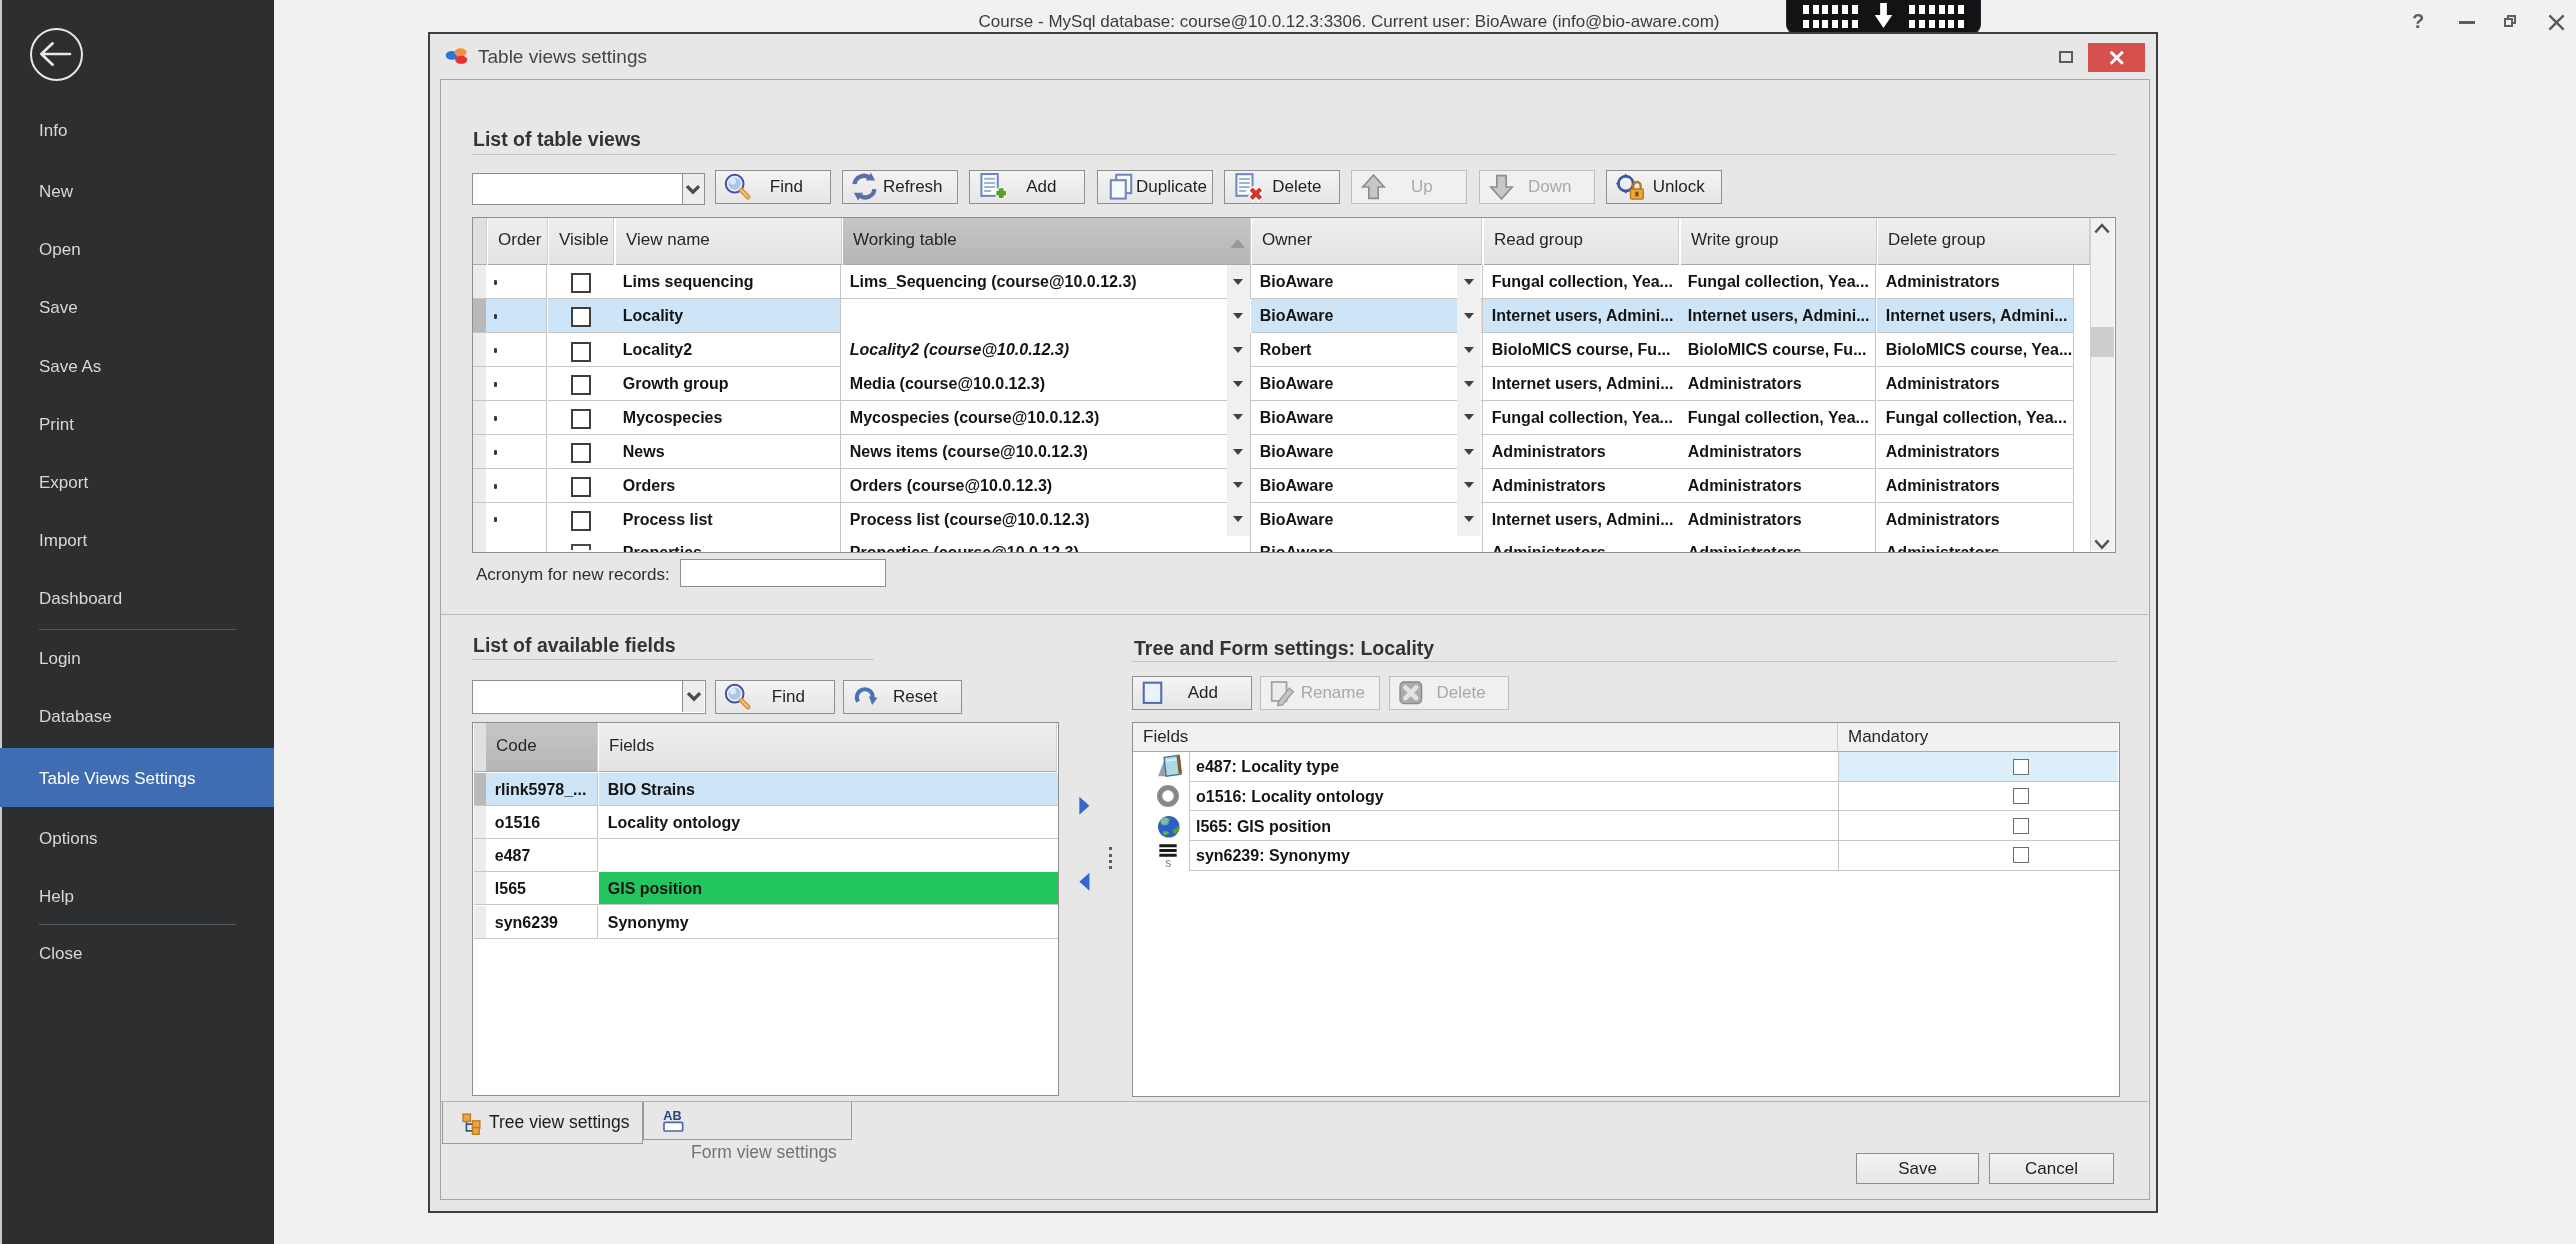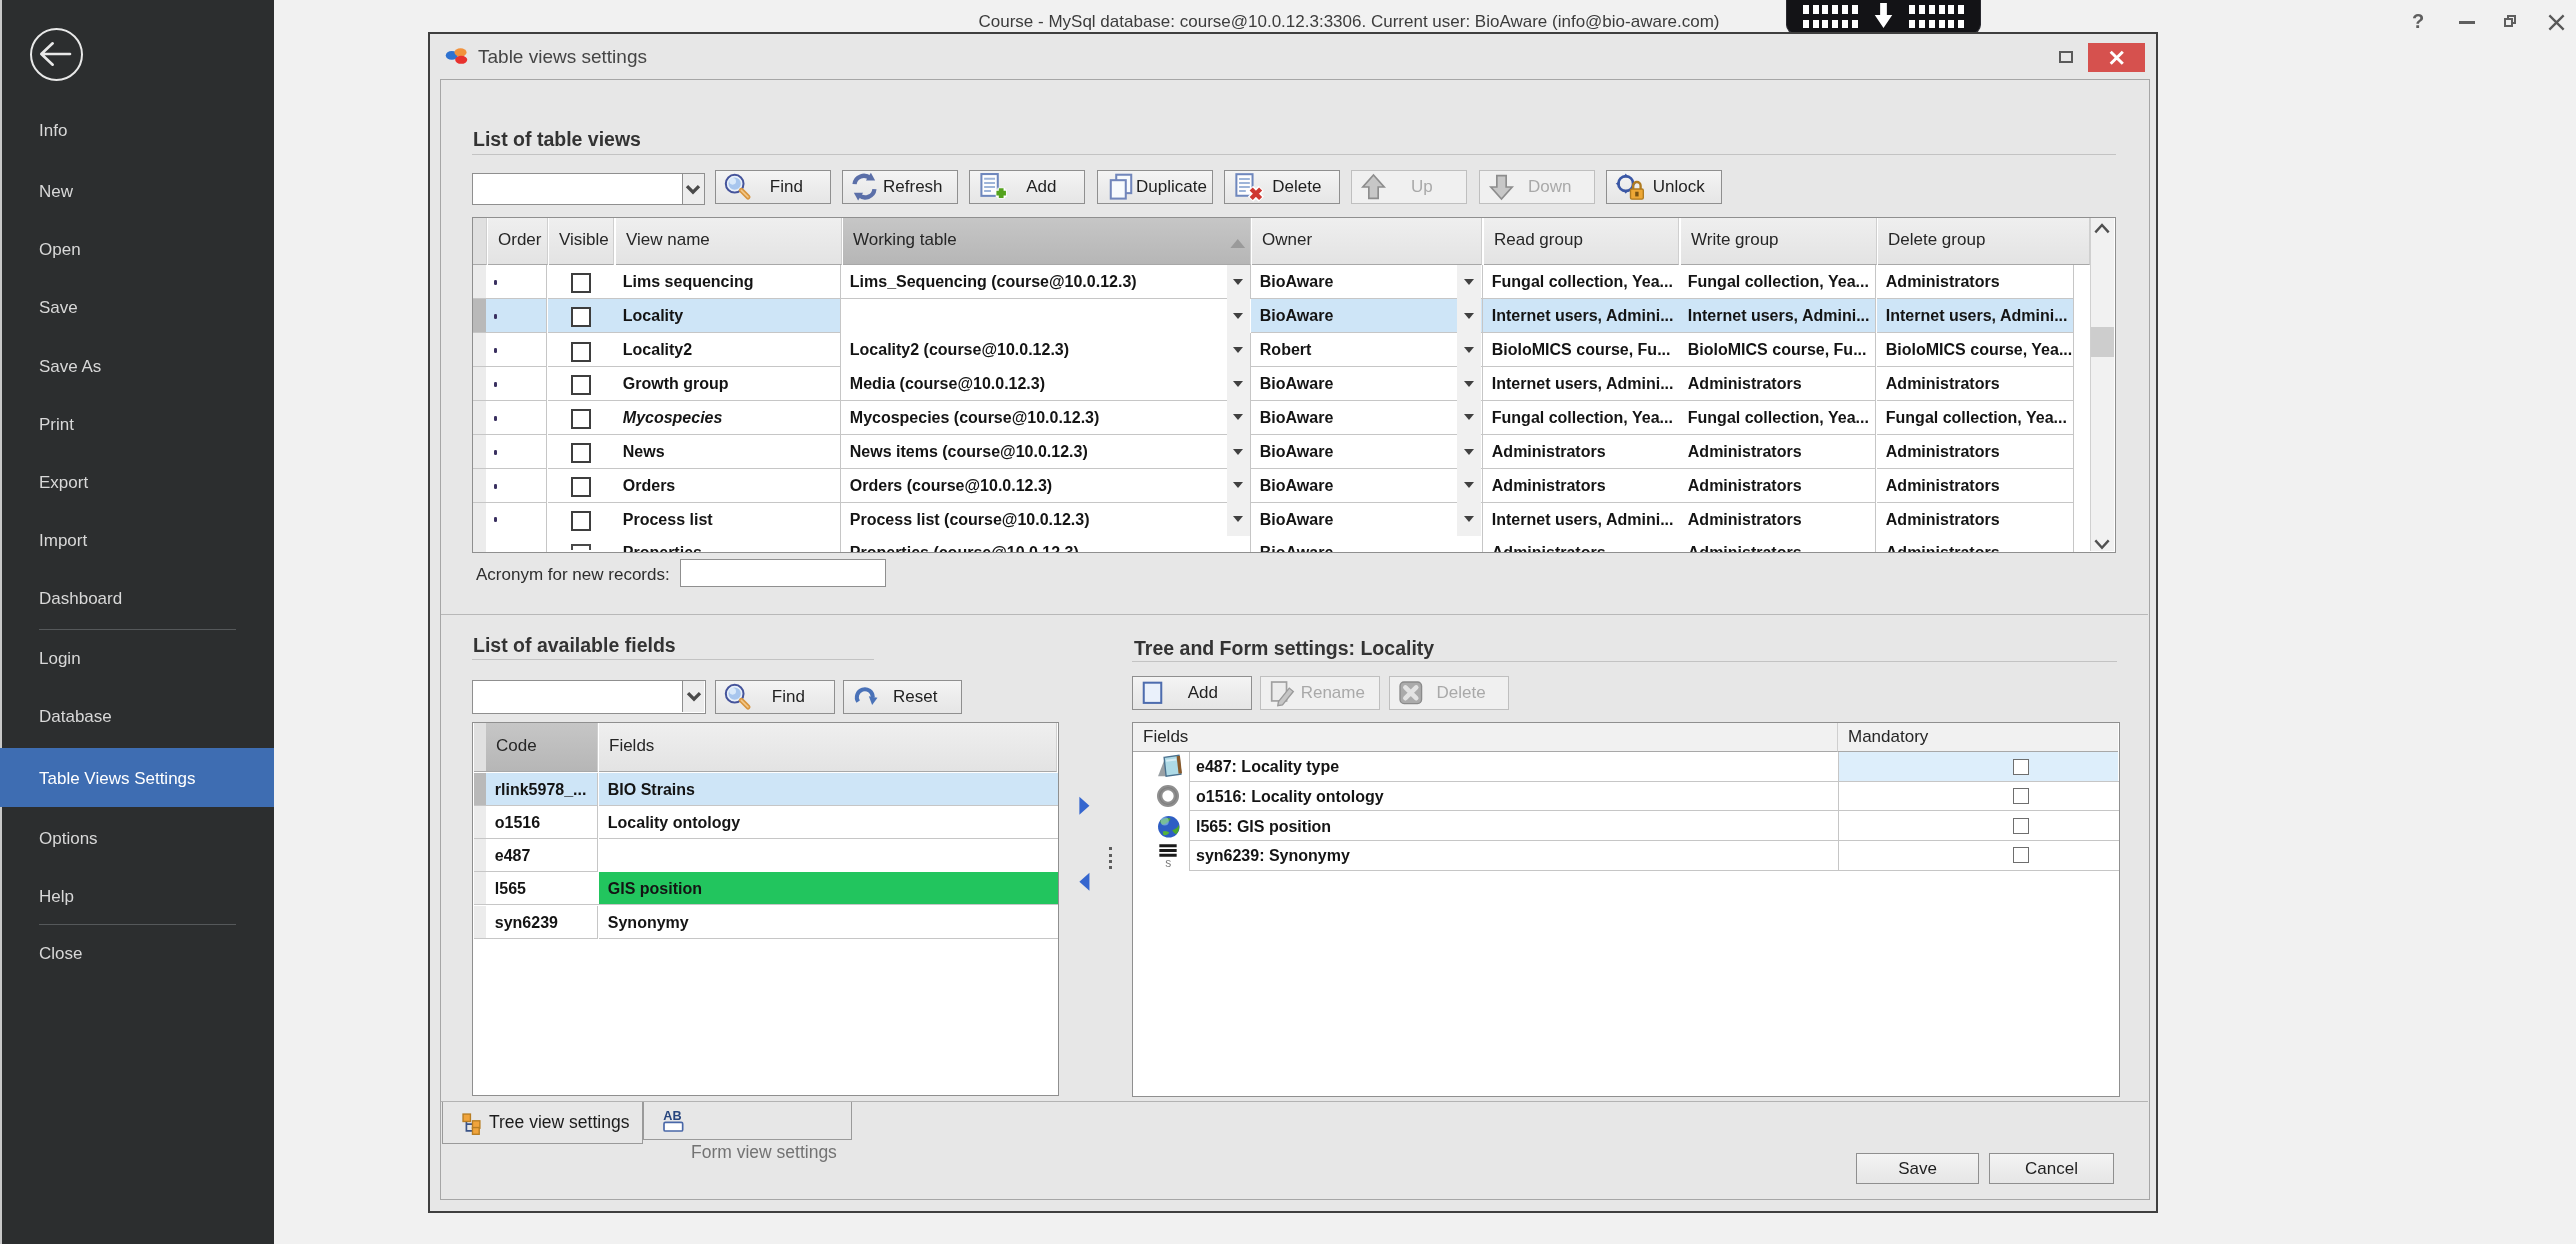--- a/index.html
+++ b/index.html
@@ -222,21 +222,21 @@
 <div class="a" style="left:1227px;top:299px;width:23px;height:34px;background:#f0f0f0"></div>
 <div class="a" style="left:1457px;top:299px;width:24px;height:34px;background:#f0f0f0"></div>
 <div class="dn" style="left:1233px;top:313px"></div>
 <div class="dn" style="left:1464px;top:313px"></div>
 <div class="a" style="left:473px;top:333px;width:13.5px;height:34px;background:#ececec;border-right:1.3px solid #c6c6c6;border-bottom:1.3px solid #c6c6c6;"></div>
 <div class="a" style="left:486px;top:333px;width:61px;height:34px;background:#fff;border-right:1.3px solid #c6c6c6;border-bottom:1.3px solid #c6c6c6;"></div>
 <div class="a" style="left:494px;top:348px;width:3.4px;height:4.7px;background:#3a3060;border-radius:1.3px"></div>
 <div class="a" style="left:548px;top:333px;width:67px;height:34px;background:#fff;border-right:1.3px solid #c6c6c6;border-bottom:1.3px solid #c6c6c6;"></div>
 <div class="cb" style="left:571px;top:342px"></div>
 <div class="cell" style="left:614px;top:333px;width:227px;height:34px;line-height:34px;background:#fff;border-right:1.3px solid #c6c6c6;border-bottom:1.3px solid #c6c6c6;">Locality2</div>
-<div class="cell" style="left:841px;top:333px;width:410px;height:48px;line-height:34px;background:#fff;border-right:1.3px solid #c6c6c6;border-bottom:1.3px solid #c6c6c6;">Locality2 (course@10.0.12.3)</div>
+<div class="cell" style="left:841px;top:333px;width:410px;height:48px;line-height:34px;background:#fff;border-right:1.3px solid #c6c6c6;border-bottom:1.3px solid #c6c6c6;font-style:italic;">Locality2 (course@10.0.12.3)</div>
 <div class="cell" style="left:1251px;top:333px;width:232px;height:34px;line-height:34px;background:#fff;border-right:1.3px solid #c6c6c6;border-bottom:1.3px solid #c6c6c6;">Robert</div>
 <div class="cell" style="left:1483px;top:333px;width:197px;height:34px;line-height:34px;background:#fff;border-right:1.3px solid #c6c6c6;border-bottom:1.3px solid #c6c6c6;">BioloMICS course, Fu...</div>
 <div class="cell" style="left:1679px;top:333px;width:197px;height:34px;line-height:34px;background:#fff;border-right:1.3px solid #c6c6c6;border-bottom:1.3px solid #c6c6c6;">BioloMICS course, Fu...</div>
 <div class="cell" style="left:1877px;top:333px;width:197px;height:34px;line-height:34px;background:#fff;border-right:1.3px solid #c6c6c6;border-bottom:1.3px solid #c6c6c6;">BioloMICS course, Yea...</div>
 <div class="a" style="left:1227px;top:333px;width:23px;height:34px;background:#f0f0f0"></div>
 <div class="a" style="left:1457px;top:333px;width:24px;height:34px;background:#f0f0f0"></div>
 <div class="dn" style="left:1233px;top:347px"></div>
 <div class="dn" style="left:1464px;top:347px"></div>
 <div class="a" style="left:473px;top:367px;width:13.5px;height:34px;background:#ececec;border-right:1.3px solid #c6c6c6;border-bottom:1.3px solid #c6c6c6;"></div>
 <div class="a" style="left:486px;top:367px;width:61px;height:34px;background:#fff;border-right:1.3px solid #c6c6c6;border-bottom:1.3px solid #c6c6c6;"></div>
@@ -251,21 +251,21 @@
 <div class="cell" style="left:1877px;top:367px;width:197px;height:34px;line-height:34px;background:#fff;border-right:1.3px solid #c6c6c6;border-bottom:1.3px solid #c6c6c6;">Administrators</div>
 <div class="a" style="left:1227px;top:367px;width:23px;height:34px;background:#f0f0f0"></div>
 <div class="a" style="left:1457px;top:367px;width:24px;height:34px;background:#f0f0f0"></div>
 <div class="dn" style="left:1233px;top:381px"></div>
 <div class="dn" style="left:1464px;top:381px"></div>
 <div class="a" style="left:473px;top:401px;width:13.5px;height:34px;background:#ececec;border-right:1.3px solid #c6c6c6;border-bottom:1.3px solid #c6c6c6;"></div>
 <div class="a" style="left:486px;top:401px;width:61px;height:34px;background:#fff;border-right:1.3px solid #c6c6c6;border-bottom:1.3px solid #c6c6c6;"></div>
 <div class="a" style="left:494px;top:416px;width:3.4px;height:4.7px;background:#3a3060;border-radius:1.3px"></div>
 <div class="a" style="left:548px;top:401px;width:67px;height:34px;background:#fff;border-right:1.3px solid #c6c6c6;border-bottom:1.3px solid #c6c6c6;"></div>
 <div class="cb" style="left:571px;top:409px"></div>
-<div class="cell" style="left:614px;top:401px;width:227px;height:34px;line-height:34px;background:#fff;border-right:1.3px solid #c6c6c6;border-bottom:1.3px solid #c6c6c6;font-style:italic;">Mycospecies</div>
+<div class="cell" style="left:614px;top:401px;width:227px;height:34px;line-height:34px;background:#fff;border-right:1.3px solid #c6c6c6;border-bottom:1.3px solid #c6c6c6;">Mycospecies</div>
 <div class="cell" style="left:841px;top:401px;width:410px;height:34px;line-height:34px;background:#fff;border-right:1.3px solid #c6c6c6;border-bottom:1.3px solid #c6c6c6;">Mycospecies (course@10.0.12.3)</div>
 <div class="cell" style="left:1251px;top:401px;width:232px;height:34px;line-height:34px;background:#fff;border-right:1.3px solid #c6c6c6;border-bottom:1.3px solid #c6c6c6;">BioAware</div>
 <div class="cell" style="left:1483px;top:401px;width:197px;height:34px;line-height:34px;background:#fff;border-right:1.3px solid #c6c6c6;border-bottom:1.3px solid #c6c6c6;">Fungal collection, Yea...</div>
 <div class="cell" style="left:1679px;top:401px;width:197px;height:34px;line-height:34px;background:#fff;border-right:1.3px solid #c6c6c6;border-bottom:1.3px solid #c6c6c6;">Fungal collection, Yea...</div>
 <div class="cell" style="left:1877px;top:401px;width:197px;height:34px;line-height:34px;background:#fff;border-right:1.3px solid #c6c6c6;border-bottom:1.3px solid #c6c6c6;">Fungal collection, Yea...</div>
 <div class="a" style="left:1227px;top:401px;width:23px;height:34px;background:#f0f0f0"></div>
 <div class="a" style="left:1457px;top:401px;width:24px;height:34px;background:#f0f0f0"></div>
 <div class="dn" style="left:1233px;top:414px"></div>
 <div class="dn" style="left:1464px;top:414px"></div>
 <div class="a" style="left:473px;top:435px;width:13.5px;height:34px;background:#ececec;border-right:1.3px solid #c6c6c6;border-bottom:1.3px solid #c6c6c6;"></div>

